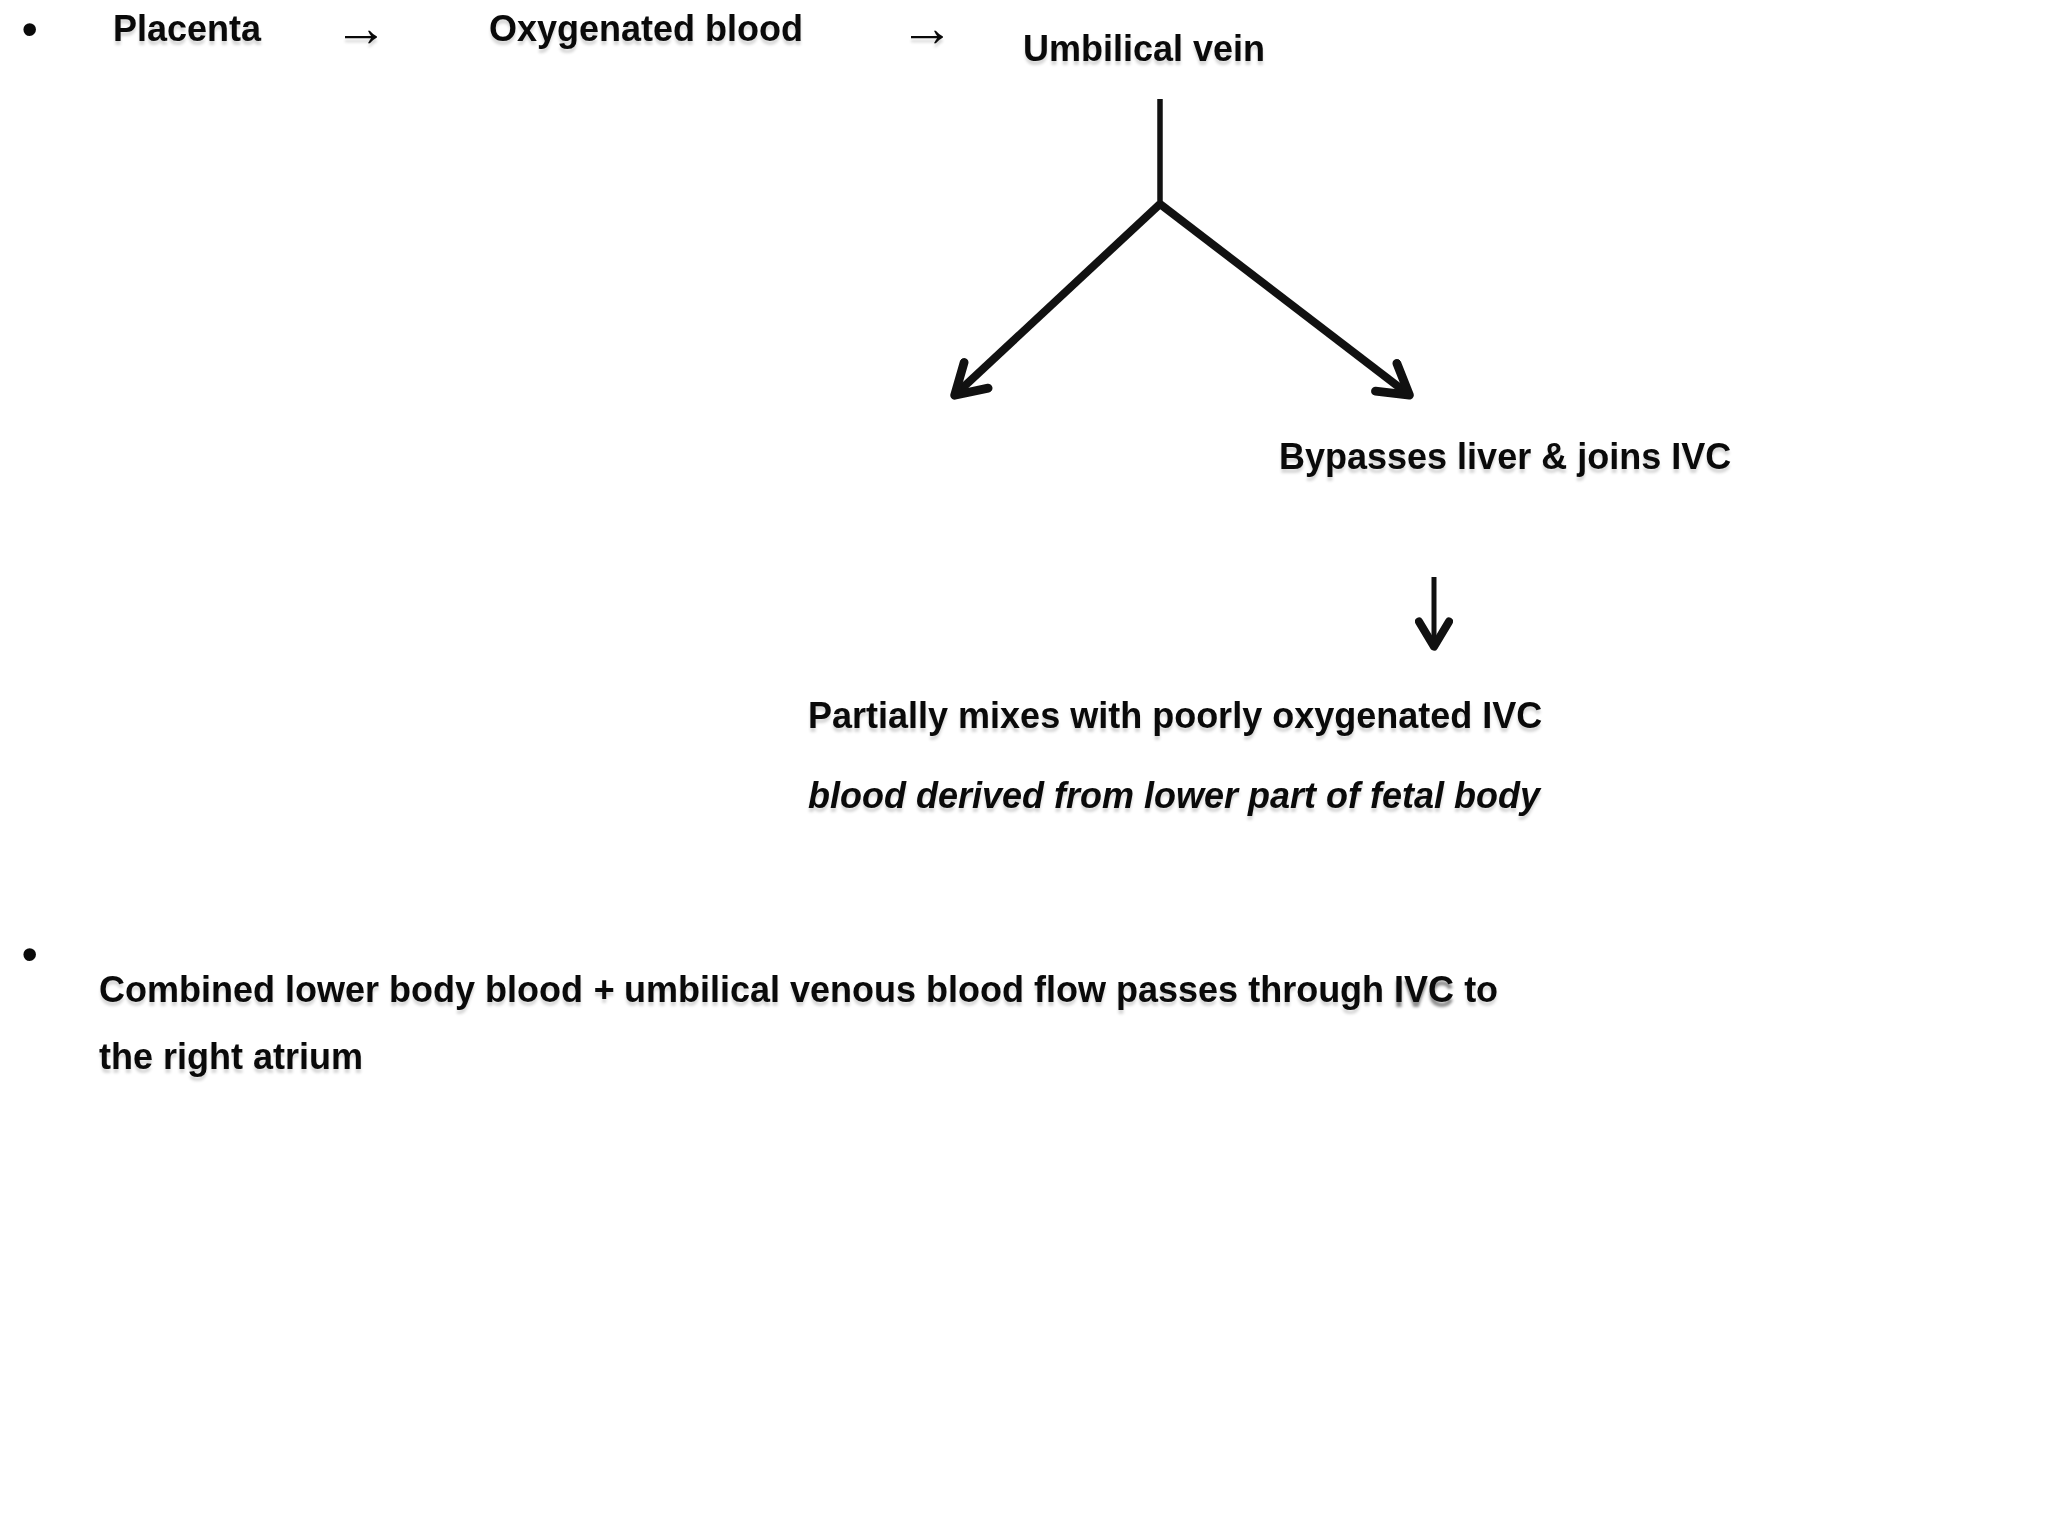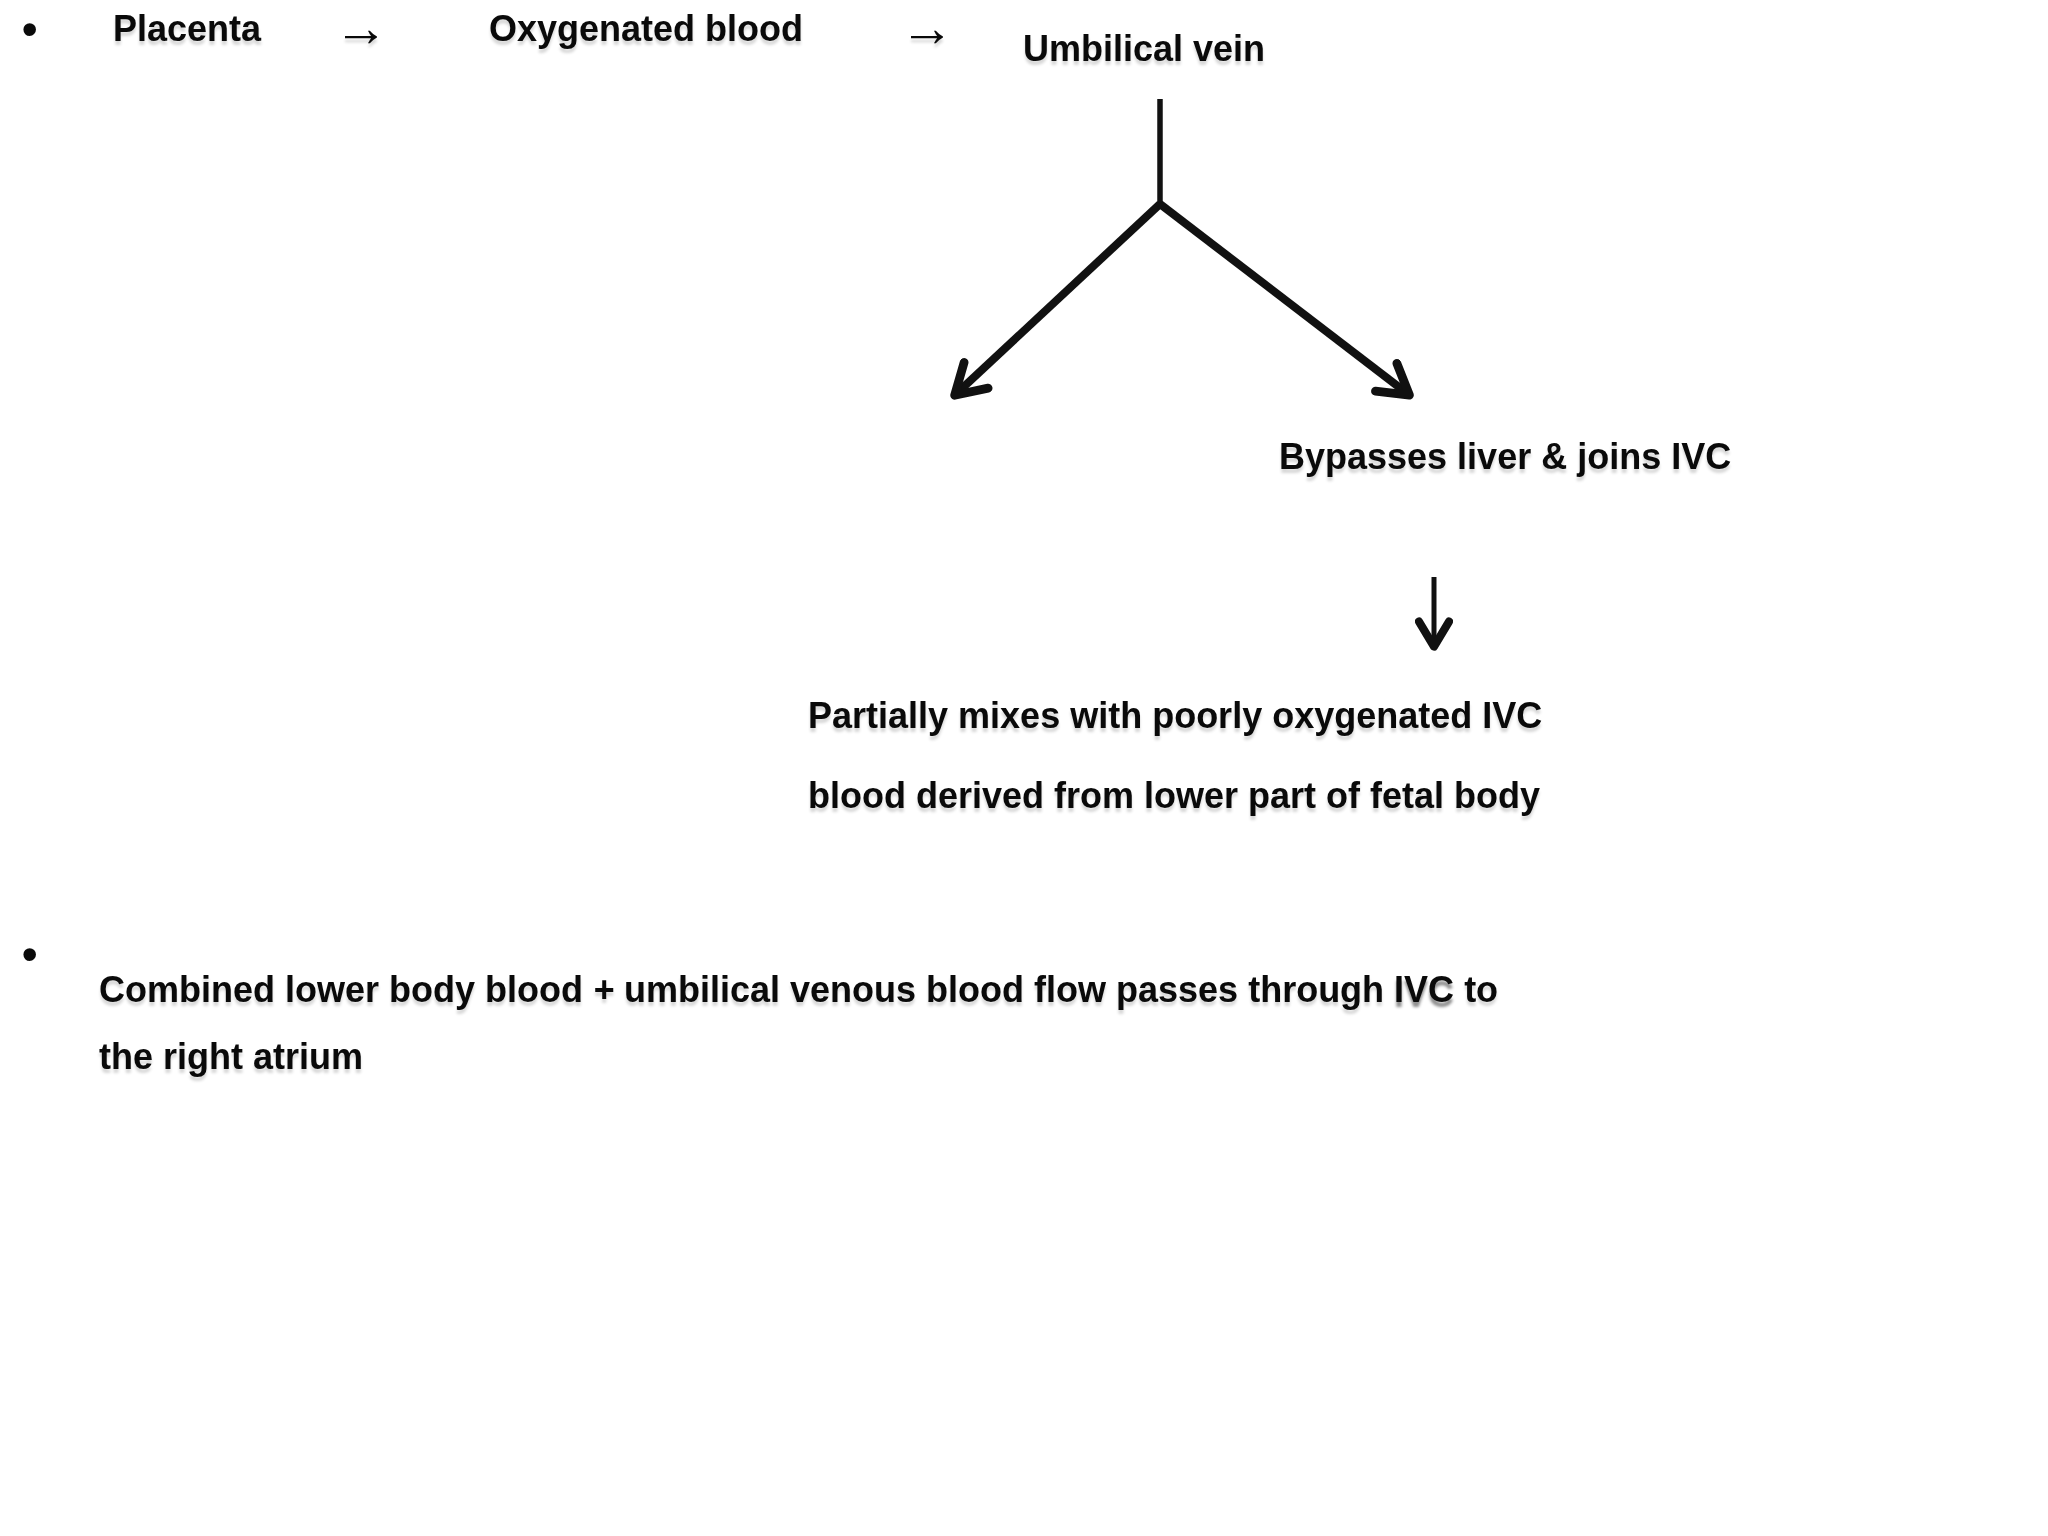--- a/index.html
+++ b/index.html
@@ -73,21 +73,21 @@
     <line x1="1160" y1="99" x2="1160" y2="206" stroke="#111111" stroke-width="5.5"></line>
     <line x1="1160" y1="204" x2="956" y2="394" stroke="#111111" stroke-width="8" marker-end="url(#ah)"></line>
     <line x1="1160" y1="204" x2="1408" y2="394" stroke="#111111" stroke-width="8" marker-end="url(#ah)"></line>
     <line x1="1434" y1="577" x2="1434" y2="645" stroke="#111111" stroke-width="5" marker-end="url(#ah-small)"></line>
   </svg>
 
   <span class="abs txt" style="left:1239px; top:428px;margin-left:40px;">Bypasses liver &amp; joins IVC</span>
 
   <div class="abs" style="left:808px; top:676px;">
     <div class="txt" style="line-height:80px;">Partially mixes with poorly oxygenated IVC</div>
-    <div class="txt" style="line-height:80px;">blood derived from lower part of fetal body</div>
+    <div class="txt" style="line-height:80px;font-style:italic;">blood derived from lower part of fetal body</div>
   </div>
 
   <div class="abs" style="left:0; top:921px; width:2048px;">
     <span class="abs bullet-dot" style="left:22px; top:4px;">•</span>
     <div class="abs txt bottom-text" style="left:99px; top:0;margin-top:35px;">
       <div class="line"><span>Combined lower body blood </span><span class="plus-italic">+</span><span> umbilical venous blood flow passes through </span><span class="ivc-shadow">IVC</span><span> to</span></div>
       <div class="line">the right atrium</div>
     </div>
   </div>
 

